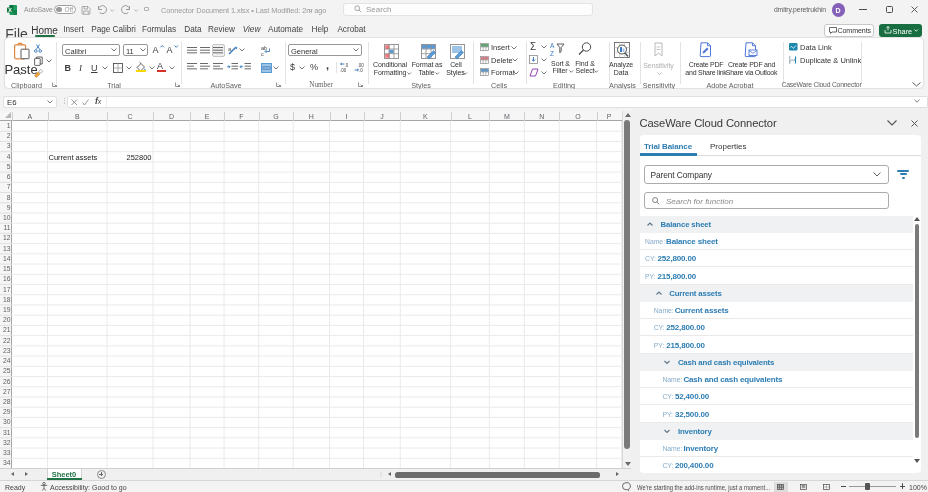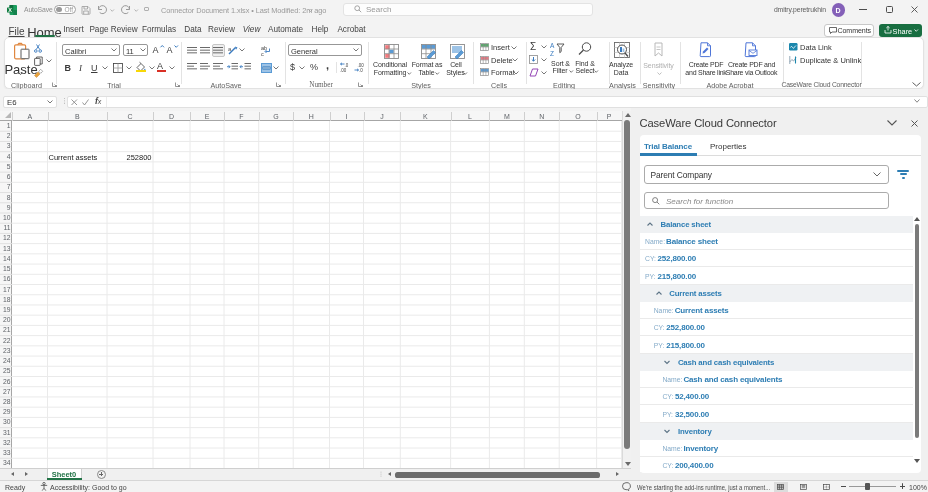--- a/index.html
+++ b/index.html
@@ -52,24 +52,24 @@
 </svg>
 <div class="tx" style="left:366px;top:4.5px;font-size:8px;color:#9a9a9a;">Search</div>
 <div class="tx" style="left:826px;top:6px;font-size:6.8px;letter-spacing:-0.1px;color:#5c5c5c;transform:translateX(-100%);">dmitry.peretrukhin</div>
 <div class="a" style="left:831.5px;top:3px;width:13.5px;height:13.5px;border-radius:50%;background:#8460b8;"></div>
 <div class="tx" style="left:835.5px;top:6.5px;font-size:7px;color:#fff;font-weight:bold;">D</div>
 <div class="a" style="left:859px;top:9.3px;width:8px;height:1.1px;background:#4d4d4d;"></div>
 <div class="a" style="left:886px;top:5.8px;width:7px;height:7px;border:1px solid #4d4d4d;border-radius:1.5px;"></div>
 <svg class="a" style="left:911px;top:5.8px" width="7" height="7" viewBox="0 0 7 7" stroke="#4d4d4d" stroke-width="0.9">
 <path d="M0.5 0.5 L6.5 6.5 M6.5 0.5 L0.5 6.5"></path>
 </svg>
-<div class="tx" style="left:16.5px;top:26px;font-size:10px;color:#444;transform:translateX(-50%);text-decoration:underline;">File</div>
-<div class="tx" style="left:44.5px;top:25px;font-size:13px;color:#333;transform:translateX(-50%);">Home</div>
+<div class="tx" style="left:16.5px;top:26px;font-size:14px;color:#444;transform:translateX(-50%);text-decoration:underline;">File</div>
+<div class="tx" style="left:44.5px;top:25px;font-size:10px;color:#333;transform:translateX(-50%);">Home</div>
 <div class="tx" style="left:73.5px;top:25px;font-size:8.2px;color:#444;transform:translateX(-50%);">Insert</div>
-<div class="tx" style="left:113.5px;top:25px;font-size:8.2px;color:#444;transform:translateX(-50%);">Page Review</div>
+<div class="tx" style="left:113.5px;top:25px;font-size:8.2px;color:#444;transform:translateX(-50%);">Page Calibri</div>
 <div class="tx" style="left:159px;top:25px;font-size:8.2px;color:#444;transform:translateX(-50%);">Formulas</div>
 <div class="tx" style="left:193px;top:25px;font-size:8.2px;color:#444;transform:translateX(-50%);">Data</div>
 <div class="tx" style="left:221.5px;top:25px;font-size:8.2px;color:#444;transform:translateX(-50%);">Review</div>
 <div class="tx" style="left:251.5px;top:25px;font-size:8.2px;color:#444;transform:translateX(-50%);font-style:italic;">View</div>
 <div class="tx" style="left:285.5px;top:25px;font-size:8.2px;color:#444;transform:translateX(-50%);">Automate</div>
 <div class="tx" style="left:320px;top:25px;font-size:8.2px;color:#444;transform:translateX(-50%);">Help</div>
 <div class="tx" style="left:351.5px;top:25px;font-size:8.2px;color:#444;transform:translateX(-50%);">Acrobat</div>
 <div class="a" style="left:35px;top:35px;width:19.5px;height:2px;background:#217346;border-radius:1px;"></div>
 <div class="a" style="left:824px;top:23.5px;width:50px;height:13px;background:#fff;border:1px solid #c8c8c8;border-radius:3px;"></div>
 <svg class="a" style="left:829px;top:26.5px" width="8" height="7" viewBox="0 0 8 7" fill="none" stroke="#444" stroke-width="0.8">

